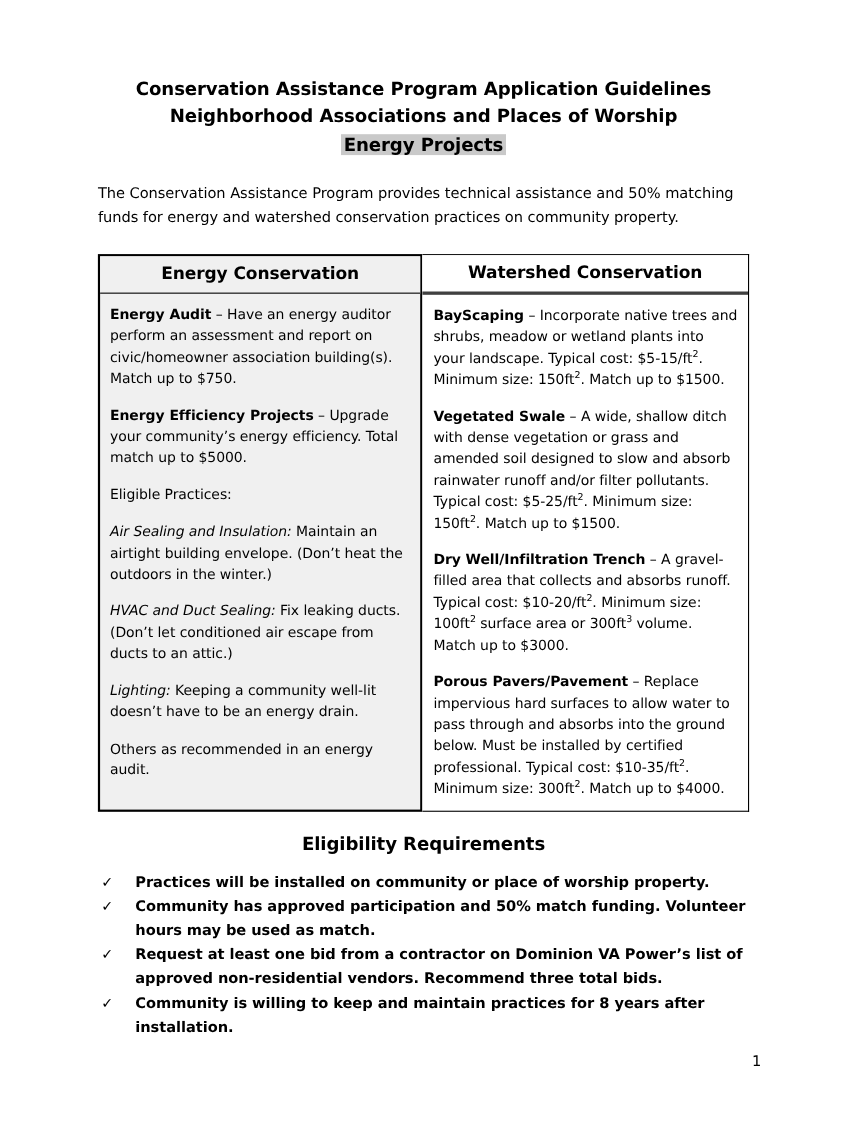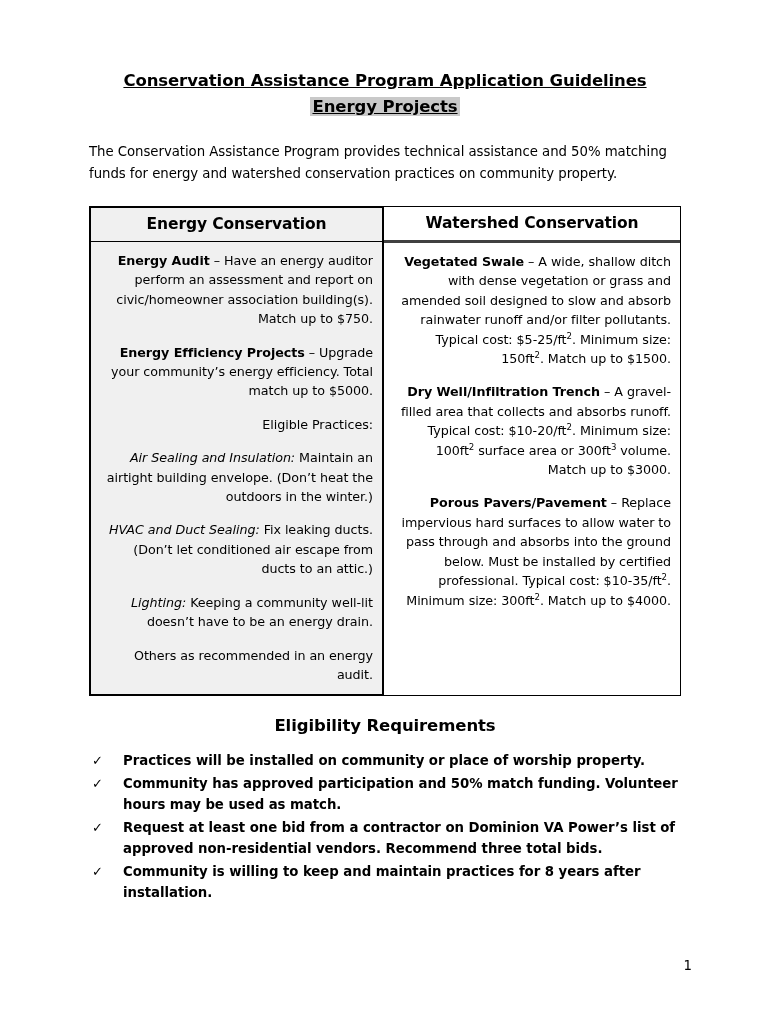--- a/index.html
+++ b/index.html
@@ -31,21 +31,20 @@
     width: 592px;
   }
 
   
   .title-block {
     text-align: center;
     font-weight: bold;
     font-size: 16.5px;
     line-height: 25px;
     letter-spacing: -0.1px;
-    text-decoration: underline;
   }
   .title-line { display: block; }
   .title-line-3 { margin-top: 1px; }
   .hl {
     background: #c9c9c9;
     padding: 0 2px;
   }
 
   
   .intro {
@@ -93,21 +92,20 @@
   .col-right .col-head {
     border-bottom: 3px solid #404040;
     background: #ffffff;
   }
   .col-body {
     padding: 9px 9px 10px 9px;
     font-size: 12.7px;
     line-height: 19.4px;
     letter-spacing: -0.05px;
     flex: 1 1 auto;
-    text-align: right;
   }
   .col-right .col-body { padding-left: 10px; }
   .entry { margin: 0 0 14px 0; }
   .entry:last-child { margin-bottom: 0; }
   .lead { font-weight: bold; }
   .lead-i { font-style: italic; }
   sup {
     font-size: 8.6px;
     vertical-align: super;
     line-height: 0;
@@ -152,20 +150,21 @@
   }
 </style>
 </head>
 <body>
 
 <div class="page">
   <div class="content">
 
     <div class="title-block">
       <span class="title-line">Conservation Assistance Program Application Guidelines</span>
+      <span class="title-line">Neighborhood Associations and Places of Worship</span>
       <span class="title-line title-line-3"><span class="hl">Energy Projects</span></span>
     </div>
 
     <p class="intro">The Conservation Assistance Program provides technical assistance and 50% matching funds for energy and watershed conservation practices on community property.</p>
 
     <div class="table-wrap">
 
       <div class="col col-left">
         <div class="col-head">Energy Conservation</div>
         <div class="col-body">
@@ -175,20 +174,21 @@
             <p class="entry"><span class="lead-i">Air Sealing and Insulation:</span> <span>Maintain an airtight building envelope. (Don’t heat the outdoors in the winter.)</span></p>
             <p class="entry"><span class="lead-i">HVAC and Duct Sealing:</span> <span>Fix leaking ducts. (Don’t let conditioned air escape from ducts to an attic.)</span></p>
             <p class="entry"><span class="lead-i">Lighting:</span> <span>Keeping a community well-lit doesn’t have to be an energy drain.</span></p>
             <p class="entry"><span>Others as recommended in an energy audit.</span></p>
           </div>
       </div>
 
       <div class="col col-right">
         <div class="col-head">Watershed Conservation</div>
         <div class="col-body">
+            <p class="entry"><span class="lead">BayScaping</span> – <span>Incorporate native trees and shrubs, meadow or wetland plants into your landscape. Typical cost: $5-15/ft<sup>2</sup>. Minimum size: 150ft<sup>2</sup>. Match up to $1500.</span></p>
             <p class="entry"><span class="lead">Vegetated Swale</span> – <span>A wide, shallow ditch with dense vegetation or grass and amended soil designed to slow and absorb rainwater runoff and/or filter pollutants. Typical cost: $5-25/ft<sup>2</sup>. Minimum size: 150ft<sup>2</sup>. Match up to $1500.</span></p>
             <p class="entry"><span class="lead">Dry Well/Infiltration Trench</span> – <span>A gravel-filled area that collects and absorbs runoff. Typical cost: $10-20/ft<sup>2</sup>. Minimum size: 100ft<sup>2</sup> surface area or 300ft<sup>3</sup> volume. Match up to $3000.</span></p>
             <p class="entry"><span class="lead">Porous Pavers/Pavement</span> – <span>Replace impervious hard surfaces to allow water to pass through and absorbs into the ground below. Must be installed by certified professional. Typical cost: $10-35/ft<sup>2</sup>. Minimum size: 300ft<sup>2</sup>. Match up to $4000.</span></p>
           </div>
       </div>
 
     </div>
 
     <div class="elig-title">Eligibility Requirements</div>
     <ul class="elig-list">

